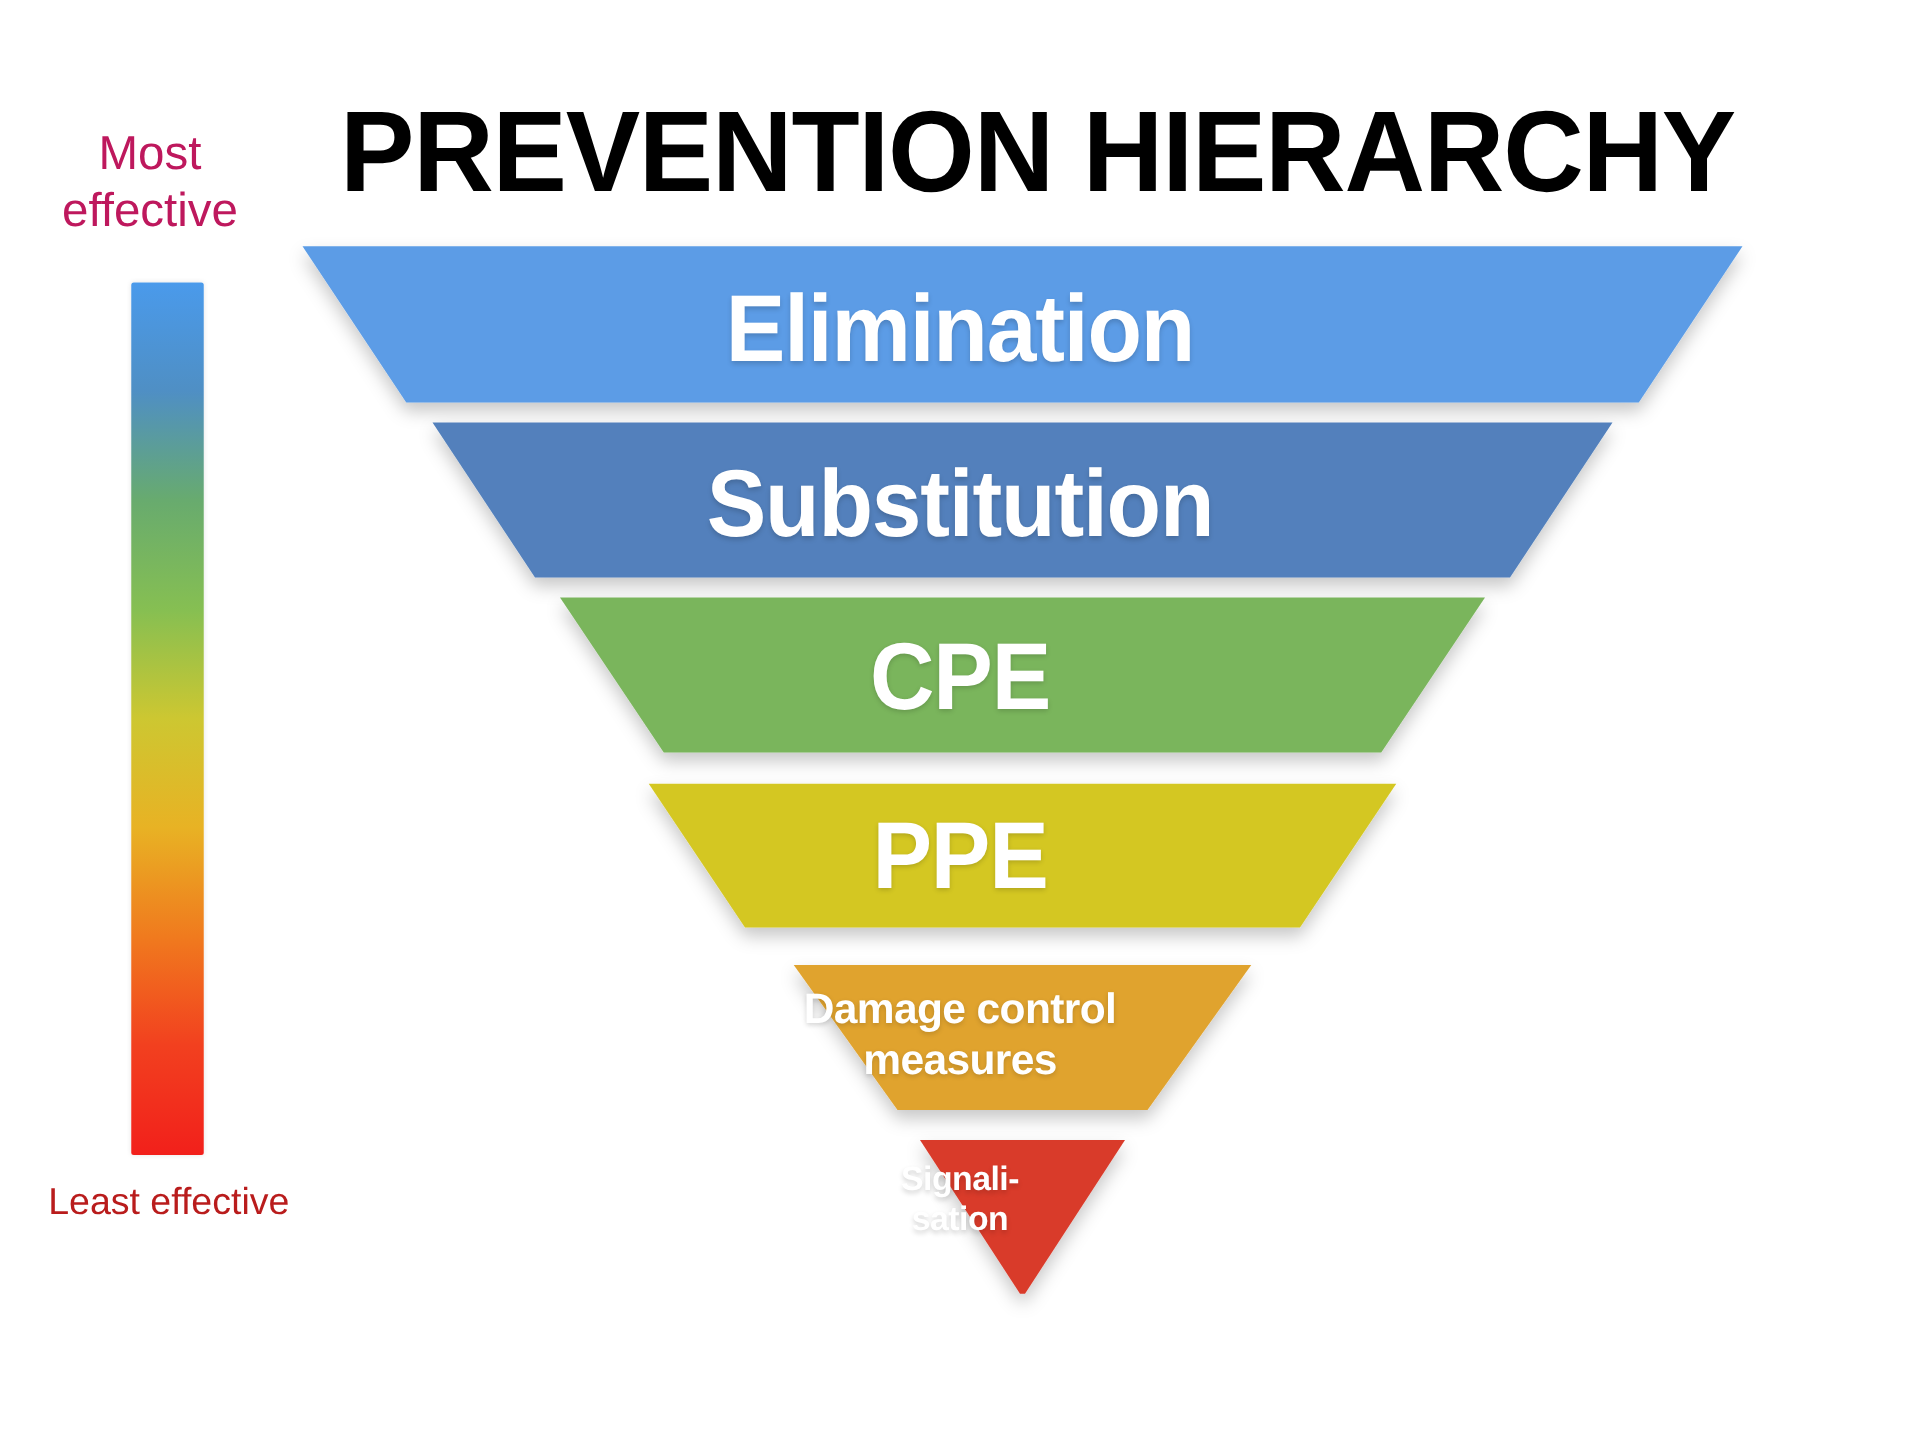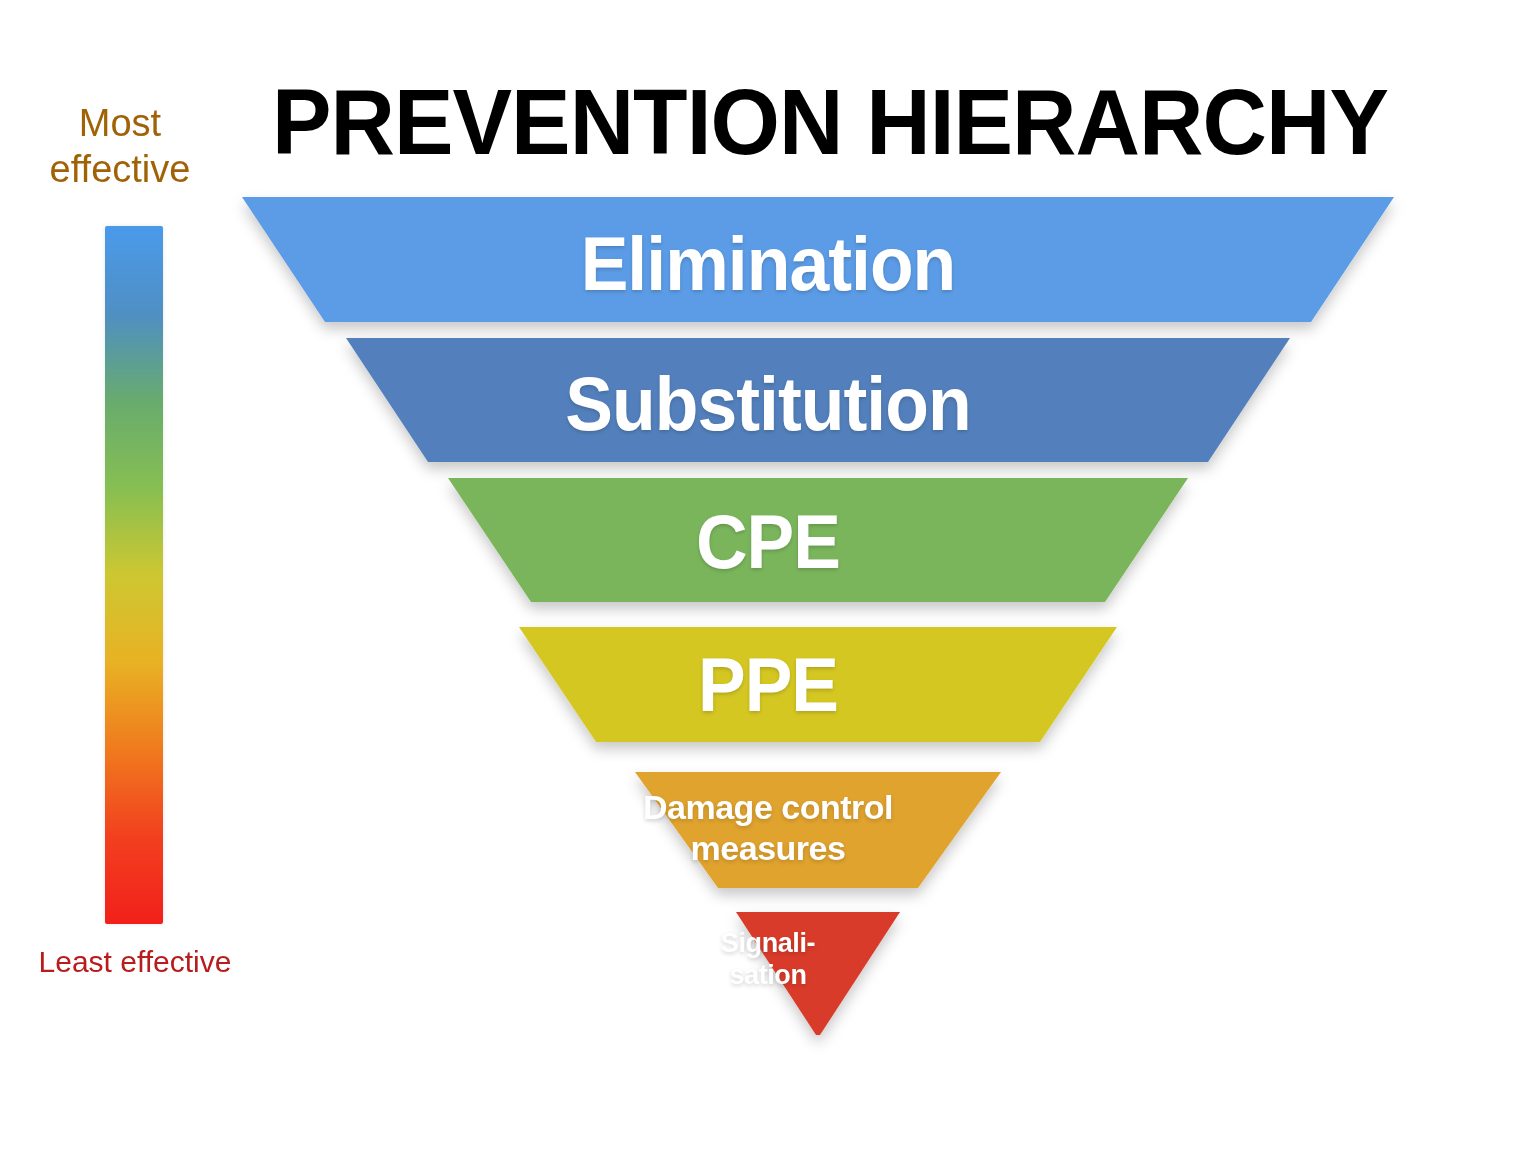--- a/index.html
+++ b/index.html
@@ -44,21 +44,21 @@
 
   
   #scale-most-label {
     position: absolute;
     left: 10px;
     top: 100px;
     width: 220px;
     text-align: center;
     font-size: 38px;
     line-height: 1.22;
-    color: #a16207;
+    color: #be185d;
     font-weight: 400;
   }
   #scale-least-label {
     position: absolute;
     left: 10px;
     top: 944px;
     width: 250px;
     text-align: center;
     font-size: 30px;
     line-height: 1.20;

